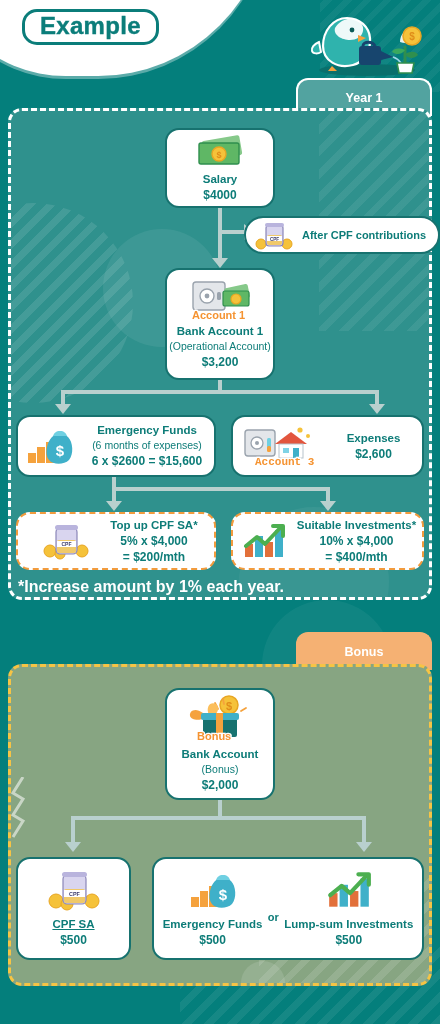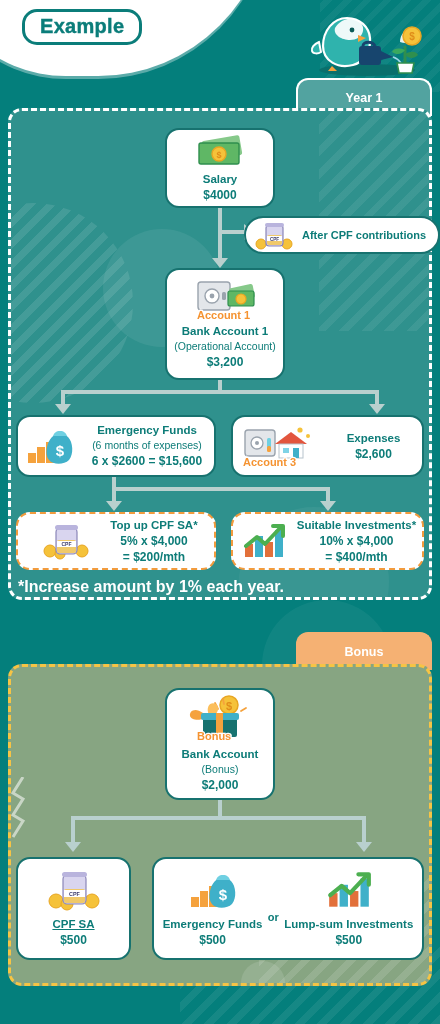--- a/index.html
+++ b/index.html
@@ -26,21 +26,21 @@
   }
   .logo {
     position: absolute; top: 9px; left: 22px;
     border: 3px solid #0b7d7a;
     border-radius: 15px;
     padding: 3px 15px 5px 15px;
     background: #ffffff;
     z-index: 4;
   }
   .logo-text {
-    font-size: 20px; font-weight: bold; color: #0b7d7a;
+    font-size: 24px; font-weight: bold; color: #0b7d7a;
     letter-spacing: .3px; line-height: 22px;
     -webkit-text-stroke: .4px #0b7d7a;
   }
 
   
   .mascot { position: absolute; top: 6px; right: 10px; width: 125px; height: 72px; }
 
   
   .stripes-tr {
     position: absolute; top: 0; right: 0; width: 120px; height: 110px;
@@ -260,21 +260,21 @@
       <circle cx="33" cy="24" r="5" fill="#f5c23a" stroke="#e8a623" stroke-width="1"></circle>
       <rect x="12" y="5" width="17" height="21" rx="3" fill="#d9d5ef" stroke="#8a86b8" stroke-width="1.2"></rect>
       <rect x="13" y="15" width="15" height="10" rx="2" fill="#f0c96a"></rect>
       <rect x="13" y="16" width="15" height="5" fill="#ffffff"></rect>
       <text x="20.5" y="20.5" font-size="4.6" font-weight="bold" fill="#3b3b6b" text-anchor="middle" font-family="Liberation Sans, sans-serif">CPF</text>
       <rect x="11" y="3" width="19" height="4" rx="2" fill="#b9b4dd"></rect>
     </svg>
     <div class="plain" style="margin-left:8px;">After CPF contributions</div>
   </div>
 
-  <div class="card card-v" style="left:165px; top:268px; width:120px; height:112px;">
+  <div class="card card-v" style="left:165px; top:268px; width:110px; height:112px;">
     <div style="position:relative; width:66px; height:40px;">
       <svg class="icon" width="66" height="40" viewBox="0 0 66 40">
         <rect x="6" y="4" width="32" height="28" rx="3" fill="#e3e6ea" stroke="#9aa3ad" stroke-width="1.4"></rect>
         <circle cx="20" cy="18" r="7" fill="#ffffff" stroke="#9aa3ad" stroke-width="1.4"></circle>
         <circle cx="20" cy="18" r="2.4" fill="#9aa3ad"></circle>
         <rect x="30" y="14" width="4" height="8" rx="1.6" fill="#9aa3ad"></rect>
         <rect x="38" y="8" width="24" height="14" rx="2" fill="#86c98a" transform="rotate(-12 50 15)"></rect>
         <rect x="36" y="13" width="26" height="15" rx="2" fill="#5fb765" stroke="#2f8f4e" stroke-width="1.2"></rect>
         <circle cx="49" cy="21" r="5" fill="#f5c23a" stroke="#e8a623" stroke-width="1.2"></circle>
       </svg>
@@ -309,21 +309,21 @@
         <circle cx="16" cy="19" r="2" fill="#9aa3ad"></circle>
         <rect x="26" y="14" width="4" height="11" rx="1.5" fill="#6fd0e2"></rect>
         <rect x="26" y="22" width="4" height="6" rx="1.5" fill="#f5a23d"></rect>
         <path d="M34 20l16-12 16 12z" fill="#e2553d"></path>
         <rect x="38" y="20" width="24" height="14" fill="#ffffff" stroke="#b7c3cc" stroke-width="1"></rect>
         <rect x="42" y="24" width="6" height="5" fill="#7fd3e6"></rect>
         <rect x="52" y="24" width="6" height="10" fill="#3fb0c9"></rect>
         <circle cx="59" cy="6" r="2.6" fill="#f5c23a"></circle>
         <circle cx="67" cy="12" r="2" fill="#f5c23a"></circle>
       </svg>
-      <div class="badge-label" style="left:2px; bottom:0px;">Account 3</div>
+      <div class="badge-label" style="left:14px; bottom:0px;font-family:Liberation Mono, monospace;">Account 3</div>
     </div>
     <div style="margin-left:10px; flex:1;">
       <div class="ttl">Expenses</div>
       <div class="amt">$2,600</div>
     </div>
   </div>
 
   <div class="card card-dashed card-h" style="left:16px; top:512px; width:200px; height:58px; padding-left:24px;">
     <svg class="icon" width="48" height="38" viewBox="0 0 48 38">
       <circle cx="8" cy="29" r="6" fill="#f5c23a" stroke="#e8a623" stroke-width="1"></circle>

